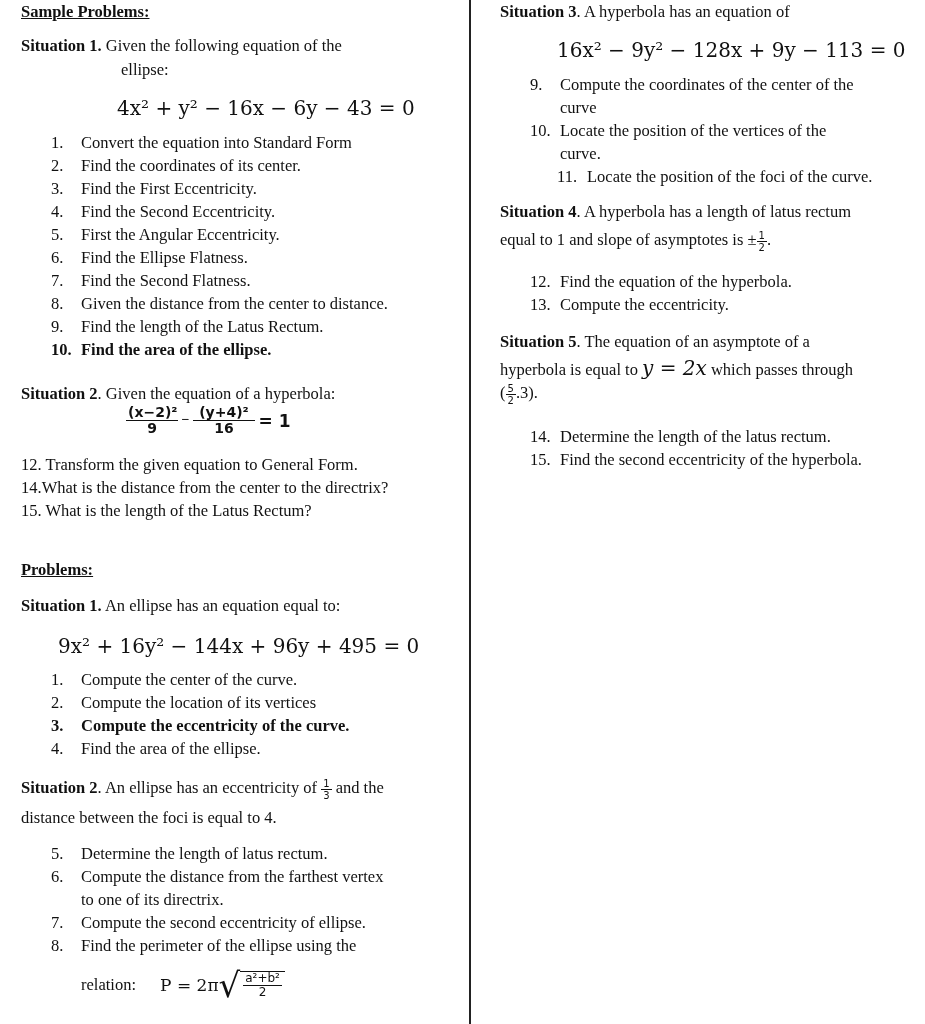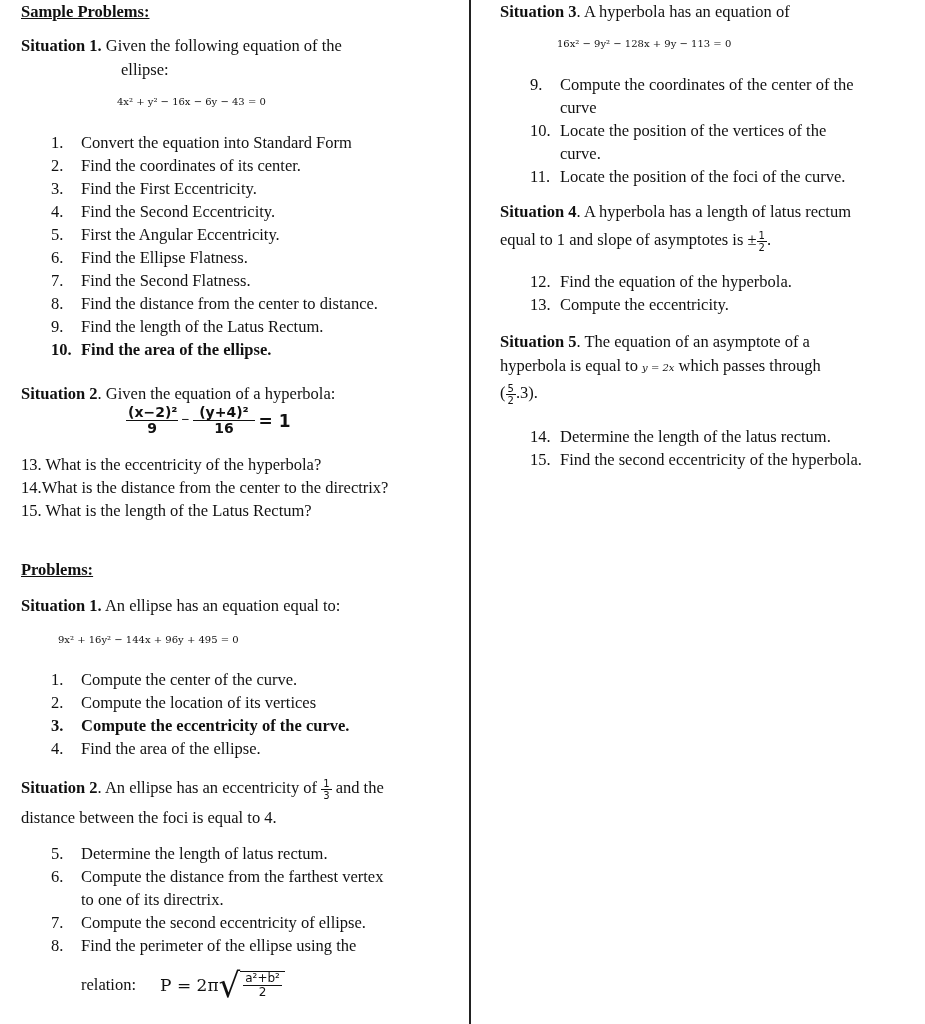--- a/index.html
+++ b/index.html
@@ -5,21 +5,21 @@
   html, body { margin:0; padding:0; background:#ffffff; }
   body { width:925px; height:1024px; position:relative; overflow:hidden;
          font-family:"Liberation Serif", serif; color:#111; font-size:16.5px; }
   .col { position:absolute; top:0; }
   #left { left:0; width:458px; }
   #right { left:480px; width:445px; }
   .divider { position:absolute; left:469px; top:0; width:2px; height:1024px; background:#222; }
   .abs { position:absolute; white-space:nowrap; }
   .u { text-decoration:underline; font-weight:bold; }
   b { font-weight:bold; }
-  .math { font-family:"DejaVu Serif", serif; font-size:10px; }
+  .math { font-family:"DejaVu Serif", serif; font-size:20px; }
   .frac { display:inline-block; vertical-align:middle; text-align:center; font-family:"DejaVu Sans", sans-serif; }
   .frac .n { display:block; border-bottom:1px solid #111; padding:0 2px; line-height:1.1; }
   .frac .d { display:block; line-height:1.1; }
   .small { font-size:10px; }
   .sq { display:inline-block; vertical-align:middle; }
   .sq .rad { display:inline-block; border-top:1px solid #111; padding:0 3px; vertical-align:middle; }
 </style>
 </head>
 <body>
 
@@ -35,36 +35,36 @@
   <div class="abs math" style="left:117px;top:96px;">4x² + y² − 16x − 6y − 43 = 0</div>
 
   <div id="s1list">
       <div class="abs" style="left: 51px; top: 133px;"><span style="display: inline-block; width: 30px;">1.</span><span>Convert the equation into Standard Form</span></div>
       <div class="abs" style="left: 51px; top: 156px;"><span style="display: inline-block; width: 30px;">2.</span><span>Find the coordinates of its center.</span></div>
       <div class="abs" style="left: 51px; top: 179px;"><span style="display: inline-block; width: 30px;">3.</span><span>Find the First Eccentricity.</span></div>
       <div class="abs" style="left: 51px; top: 202px;"><span style="display: inline-block; width: 30px;">4.</span><span>Find the Second Eccentricity.</span></div>
       <div class="abs" style="left: 51px; top: 225px;"><span style="display: inline-block; width: 30px;">5.</span><span>First the Angular Eccentricity.</span></div>
       <div class="abs" style="left: 51px; top: 248px;"><span style="display: inline-block; width: 30px;">6.</span><span>Find the Ellipse Flatness.</span></div>
       <div class="abs" style="left: 51px; top: 271px;"><span style="display: inline-block; width: 30px;">7.</span><span>Find the Second Flatness.</span></div>
-      <div class="abs" style="left: 51px; top: 294px;"><span style="display: inline-block; width: 30px;">8.</span><span>Find the distance from the center to distance.</span></div>
+      <div class="abs" style="left: 51px; top: 294px;"><span style="display: inline-block; width: 30px;">8.</span><span>Given the distance from the center to distance.</span></div>
       <div class="abs" style="left: 51px; top: 317px;"><span style="display: inline-block; width: 30px;">9.</span><span>Find the length of the Latus Rectum.</span></div>
       <div class="abs" style="left: 51px; top: 340px; font-weight: bold;"><span style="display: inline-block; width: 30px;">10.</span><span>Find the area of the ellipse.</span></div>
     </div>
 
   <div class="abs" style="left:21px;top:384px;">
     <b>Situation 2</b><span>. Given the equation of a hyperbola:</span>
   </div>
   <div class="abs" style="left:126px;top:405px;font-size:14px;font-weight:bold;">
     <span class="frac" style="width:52px;"><span class="n">(x−2)²</span><span class="d">9</span></span>
     <span>−</span>
     <span class="frac" style="width:62px;"><span class="n">(y+4)²</span><span class="d">16</span></span>
     <span style="font-family:'DejaVu Sans',sans-serif;font-size:17px;vertical-align:middle;">= 1</span>
   </div>
   <div class="abs" style="left:21px;top:453px;line-height:23px;">
-    <div>13. What is the eccentricity  of the hyperbola?</div>
+    <div>12. Transform the given equation to General Form.</div>
     <div>14.What is the distance from the center to the directrix?</div>
     <div>15. What is the length of the Latus Rectum?</div>
   </div>
 
   <div class="abs u" style="left:21px;top:560px;">Problems:</div>
 
   <div class="abs" style="left:21px;top:596px;">
     <b>Situation 1.</b><span> An ellipse has an equation equal to:</span>
   </div>
   <div class="abs math" style="left:58px;top:634px;">9x² + 16y² − 144x + 96y + 495 = 0</div>
@@ -97,21 +97,21 @@
 <div id="right" class="col">
   <div class="abs" style="left:20px;top:2px;">
     <b>Situation 3</b><span>. A hyperbola has an equation of</span>
   </div>
   <div class="abs math" style="left:77px;top:38px;">16x² − 9y² − 128x + 9y − 113 = 0</div>
   <div id="s3list">
       <div class="abs" style="left: 50px; top: 75px;"><span style="display: inline-block; width: 30px;">9.</span><span>Compute the coordinates of the center of the</span></div>
       <div class="abs" style="left: 50px; top: 98px;"><span style="display: inline-block; width: 30px;"></span><span>curve</span></div>
       <div class="abs" style="left: 50px; top: 121px;"><span style="display: inline-block; width: 30px;">10.</span><span>Locate the position of the vertices of the</span></div>
       <div class="abs" style="left: 50px; top: 144px;"><span style="display: inline-block; width: 30px;"></span><span>curve.</span></div>
-      <div class="abs" style="left: 50px; top: 167px;"><span style="display: inline-block; width: 30px;">11.</span><span>Locate the position of the foci of the curve.</span></div>
+      <div class="abs" style="left: 50px; top: 167px;"><span style="display: inline-block; width: 30px; margin-left: 27px;">11.</span><span>Locate the position of the foci of the curve.</span></div>
     </div>
 
   <div class="abs" style="left:20px;top:202px;">
     <b>Situation 4</b><span>. A hyperbola has a length of latus rectum</span>
   </div>
   <div class="abs" style="left:20px;top:230px;">
     <span>equal to 1 and slope of asymptotes  is ±</span><span class="frac small"><span class="n">1</span><span class="d">2</span></span><span>.</span>
   </div>
   <div id="s4list">
       <div class="abs" style="left: 50px; top: 272px;"><span style="display: inline-block; width: 30px;">12.</span><span>Find the equation of the hyperbola.</span></div>

